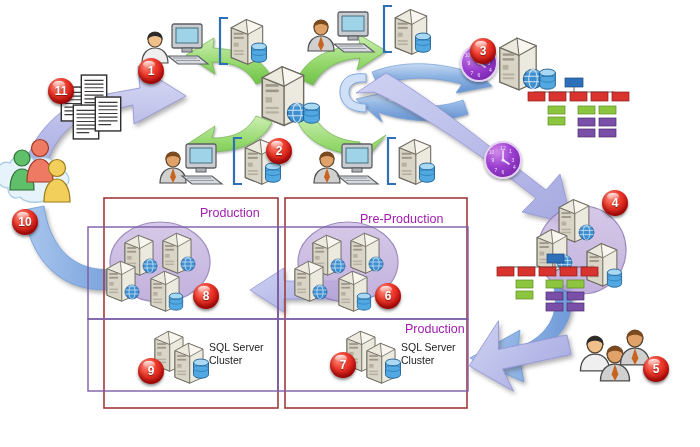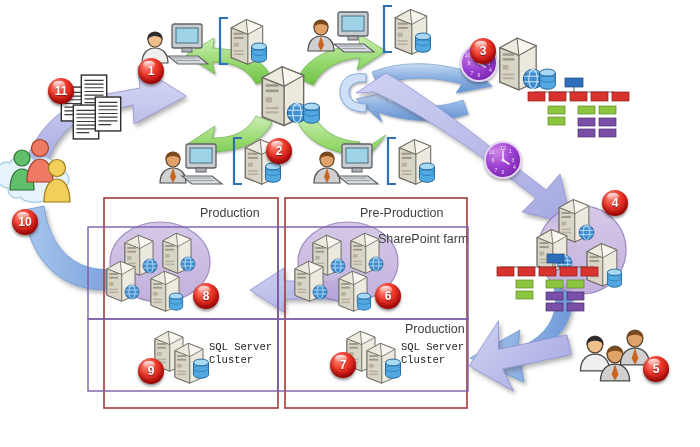--- a/index.html
+++ b/index.html
@@ -1,21 +1,21 @@
 <!DOCTYPE html>
 <html><head>
 <meta charset="utf-8">
 <style>
   html,body{margin:0;padding:0;background:#ffffff;}
   body{font-family:"Liberation Sans",sans-serif;}
   #stage{position:relative;width:700px;height:447px;overflow:hidden;background:#fff;}
   #stage svg.layer{position:absolute;left:0;top:0;width:700px;height:447px;overflow:visible;}
   
-  .zonelabel{position:absolute;font-family:"Liberation Sans",sans-serif;font-size:12.5px;color:#404040;white-space:nowrap;}
-  .sublabel{position:absolute;font-family:Liberation Mono, monospace;font-size:10.5px;color:#1a1a1a;line-height:12.5px;white-space:nowrap;}
+  .zonelabel{position:absolute;font-family:"Liberation Sans",sans-serif;font-size:12.5px;color:#a21caf;white-space:nowrap;}
+  .sublabel{position:absolute;font-family:Liberation Sans, sans-serif;font-size:10.5px;color:#1a1a1a;line-height:12.5px;white-space:nowrap;}
   
   .badge{position:absolute;width:26px;height:26px;border-radius:50%;
          background:radial-gradient(circle at 34% 28%, #ff8d80 0%, #ef3b2c 38%, #c00d0d 78%, #8d0404 100%);
          box-shadow:0 2px 3px rgba(0,0,0,.45), inset 0 -3px 5px rgba(110,0,0,.65);
          color:#fff;font-family:"Liberation Sans",sans-serif;font-size:12px;font-weight:bold;
          display:flex;align-items:center;justify-content:center;text-shadow:0 1px 1px rgba(0,0,0,.5);z-index:40;}
   .badge::before{content:"";position:absolute;left:20%;top:10%;width:44%;height:30%;border-radius:50%;
          background:linear-gradient(180deg,rgba(255,255,255,.85),rgba(255,255,255,0));}
   
   .clock{position:absolute;width:34px;height:34px;border-radius:50%;
@@ -356,22 +356,21 @@
 
     <g>
       <use href="#doc" x="60" y="86" width="28" height="36"></use>
       <use href="#doc" x="80" y="74" width="28" height="36"></use>
       <use href="#doc" x="72" y="104" width="28" height="36"></use>
       <use href="#doc" x="94" y="96" width="28" height="36"></use>
     </g>
   </svg>
 
   <div class="zonelabel" style="left:200px;top:206px;">Production</div>
-  <div class="zonelabel" style="left:360px;top:206px;">Pre-Production</div>
-  <div class="zonelabel" style="left:378px;top:232px;">SharePoint farm</div>
+  <div class="zonelabel" style="left:360px;top:212px;">Pre-Production</div>
   <div class="zonelabel" style="left:405px;top:322px;">Production</div>
 
   <div class="sublabel" style="left:209px;top:341px;">
     <span>SQL Server</span><br>
     <span>Cluster</span>
   </div>
   <div class="sublabel" style="left:401px;top:341px;">
     <span>SQL Server</span><br>
     <span>Cluster</span>
   </div>

